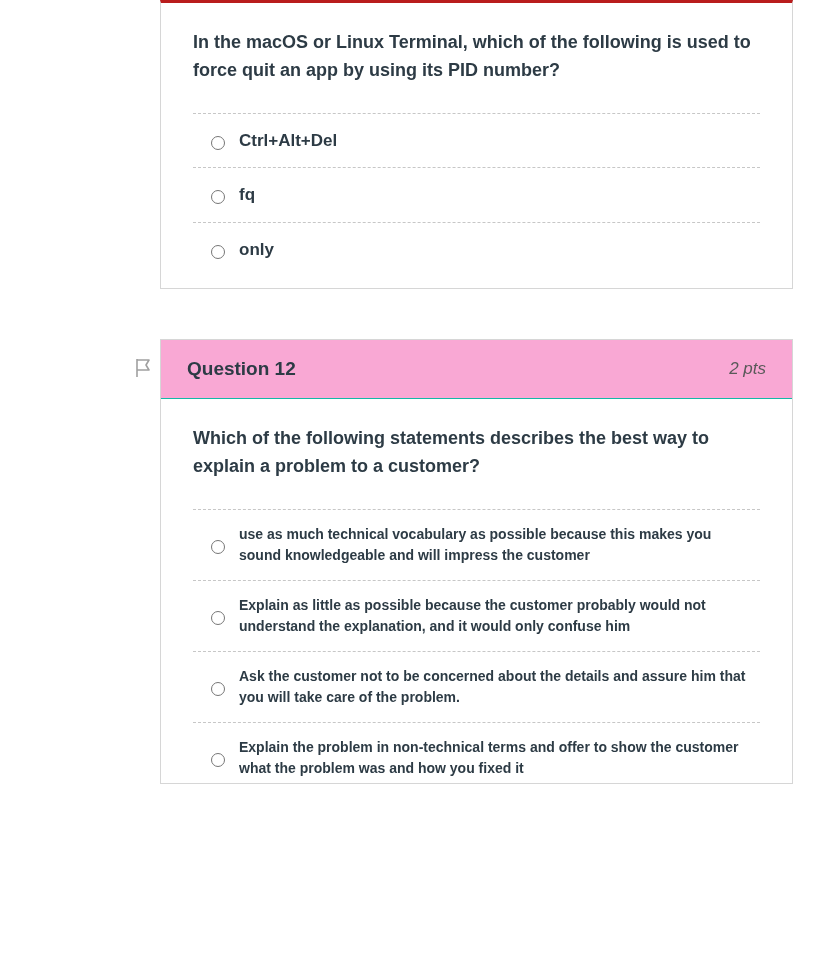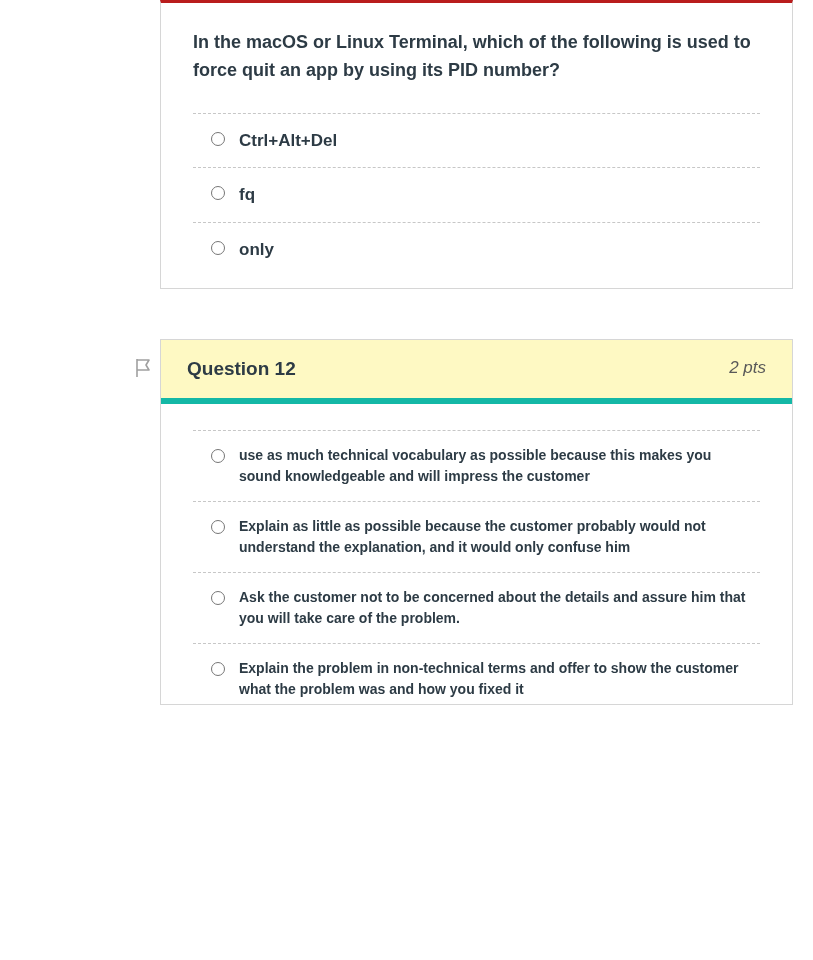--- a/index.html
+++ b/index.html
@@ -18,23 +18,24 @@
       border: 1px solid #d6d6d6;
       margin: 0 20px 50px 160px;
       background: #fff;
     }
     .card-body {
       padding: 26px 32px 22px 32px;
     }
     .question-header {
       display: flex;
       justify-content: space-between;
+      align-items: center;
       padding: 18px 26px;
-      background: #fef9c3;
-      border-bottom: 6px solid #14b8a6;
+      background: #f9a8d4;
+      border-bottom: 1px solid #14b8a6;
     }
     .question-title {
       font-size: 19px;
       font-weight: 700;
       color: #2d3b45;
     }
     .question-points {
       font-size: 17px;
       color: #595959;
       font-style: italic;
@@ -44,21 +45,21 @@
       font-weight: 700;
       line-height: 1.55;
       color: #2d3b45;
       margin-bottom: 28px;
     }
     .options {
       border-top: 1px dashed #c7c7c7;
     }
     .option-row {
       display: flex;
-      align-items: flex-start;
+      align-items: center;
       gap: 14px;
       padding: 14px 6px 14px 18px;
       border-bottom: 1px dashed #c7c7c7;
     }
     .option-row:last-child {
       border-bottom: none;
       padding-bottom: 4px;
     }
     .option-row input[type="radio"] {
       width: 14px;
@@ -119,20 +120,21 @@
     <svg width="20" height="22" viewBox="0 0 20 22">
       <path d="M3 2 L3 20 M3 3 L15 3 L12 8 L15 13 L3 13" fill="none" stroke="#a0a0a0" stroke-width="1.6" stroke-linejoin="round"></path>
     </svg>
   </span>
   <div class="question-card" style="margin-bottom:0;">
     <div class="question-header">
       <span class="question-title">Question 12</span>
       <span class="question-points">2 pts</span>
     </div>
     <div class="card-body" style="padding-bottom:0;">
+      <p class="question-text">Which of the following statements describes the best way to explain a problem to a customer?</p>
       <div class="options">
         <label class="option-row">
           <input type="radio" name="q12" style="">
           <span class="option-label longtext">use as much technical vocabulary as possible because this makes you sound knowledgeable and will impress the customer</span>
         </label>
         <label class="option-row">
           <input type="radio" name="q12" style="">
           <span class="option-label longtext">Explain as little as possible because the customer probably would not understand the explanation, and it would only confuse him</span>
         </label>
         <label class="option-row">

